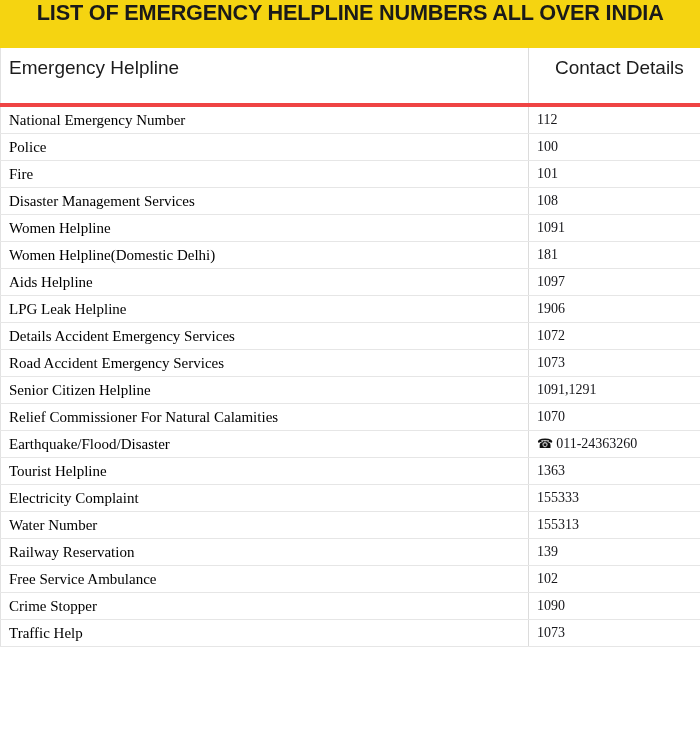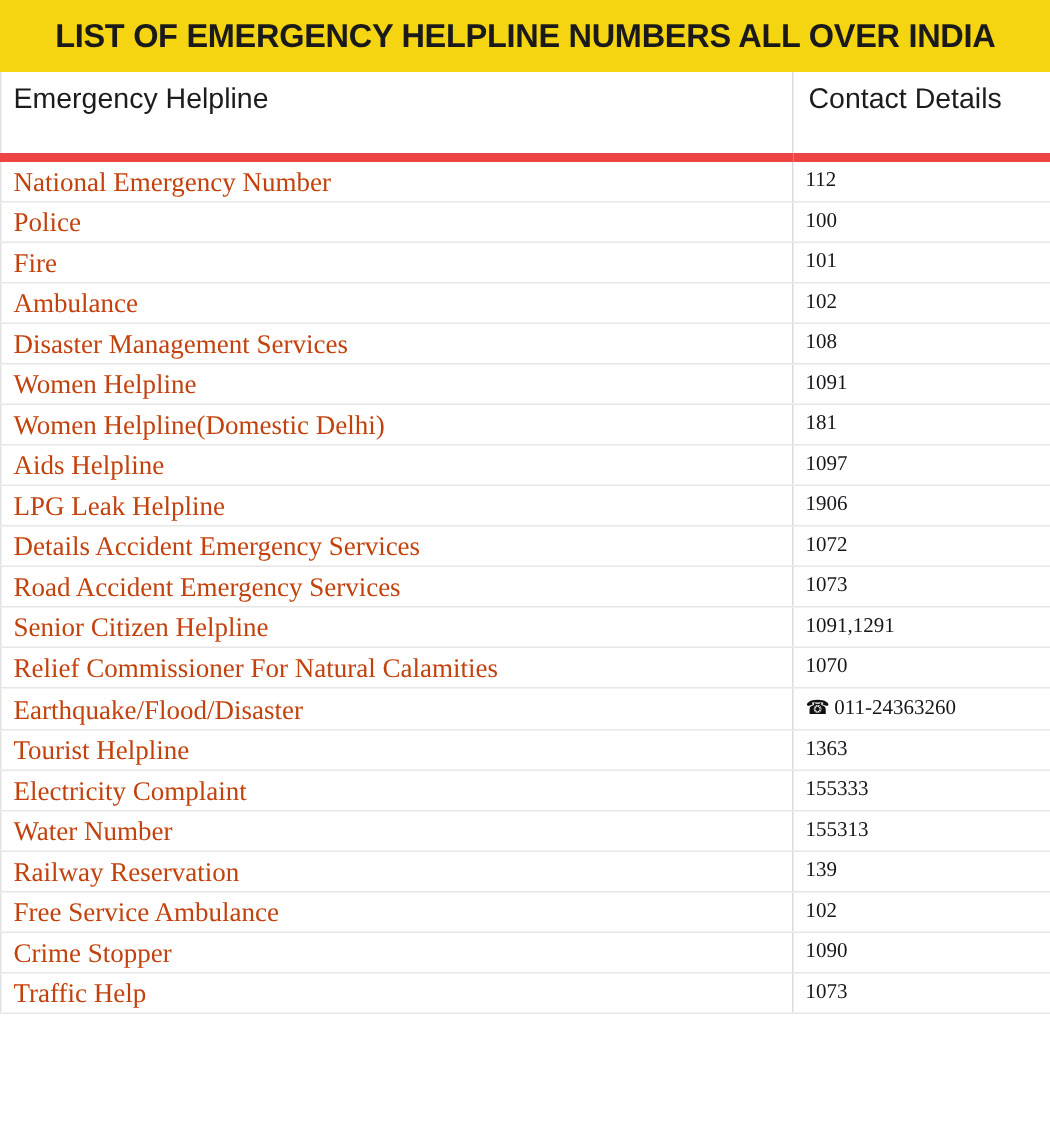--- a/index.html
+++ b/index.html
@@ -19,21 +19,20 @@
     background: #ffffff;
     position: relative;
     box-sizing: border-box;
   }
   
   .banner {
     width: 100%;
     height: 48px;
     background: #f5d411;
     display: flex;
-    align-items: center;
     justify-content: center;
     box-sizing: border-box;
   }
   .banner-title {
     font-family: "Liberation Sans", "DejaVu Sans", sans-serif;
     font-weight: bold;
     font-size: 22px;
     letter-spacing: -0.2px;
     color: #1a1a1a;
     white-space: nowrap;
@@ -58,36 +57,36 @@
     box-sizing: border-box;
   }
   
   .thead-row th {
     height: 57px;
     font-family: "Liberation Sans", "DejaVu Sans", sans-serif;
     font-weight: normal;
     font-size: 19px;
     color: #1c1c1c;
     background: #ffffff;
-    border-bottom: 6px solid #ef4444;
+    border-bottom: 4px solid #ef4444;
     padding-bottom: 16px;
     vertical-align: middle;
   }
   .thead-row th.col-value {
     border-left: 1px solid #dcdcdc;
-    padding-left: 10px;
+    padding-left: 26px;
   }
   
   .table tbody tr {
     height: 26px;
   }
   .table tbody td {
     height: 26px;
-    font-size: 18px;
-    color: #c2410c;
+    font-size: 15px;
+    color: #000000;
     border-bottom: 1px solid #e6e6e6;
     line-height: 26px;
   }
   .table tbody td.col-value {
     border-left: 1px solid #dcdcdc;
     font-size: 14px;
     color: #16161a;
   }
   .phone-icon {
     font-size: 13px;
@@ -123,24 +122,20 @@
         </tr>
         <tr>
           <td class="col-name">Police</td>
           <td class="col-value">100</td>
         </tr>
         <tr>
           <td class="col-name">Fire</td>
           <td class="col-value">101</td>
         </tr>
         <tr>
-          <td class="col-name">Ambulance</td>
-          <td class="col-value">102</td>
-        </tr>
-        <tr>
           <td class="col-name">Disaster Management Services</td>
           <td class="col-value">108</td>
         </tr>
         <tr>
           <td class="col-name">Women Helpline</td>
           <td class="col-value">1091</td>
         </tr>
         <tr>
           <td class="col-name">Women Helpline(Domestic Delhi)</td>
           <td class="col-value">181</td>

